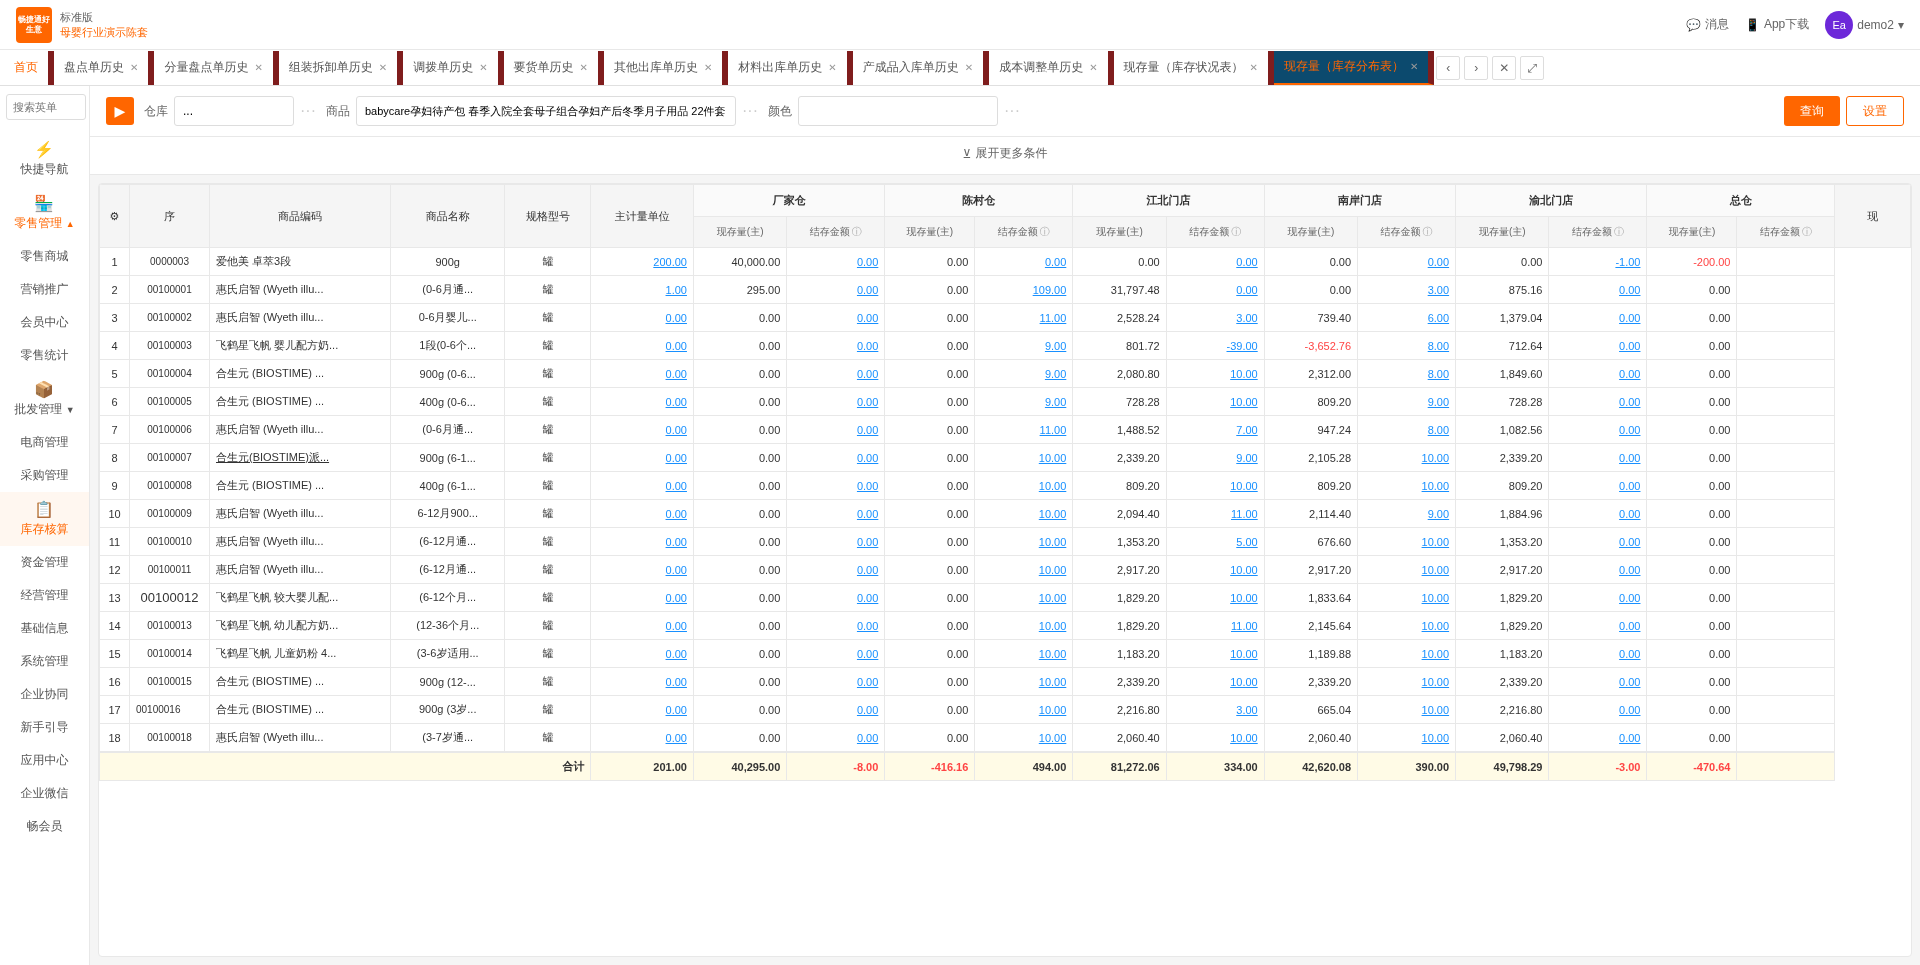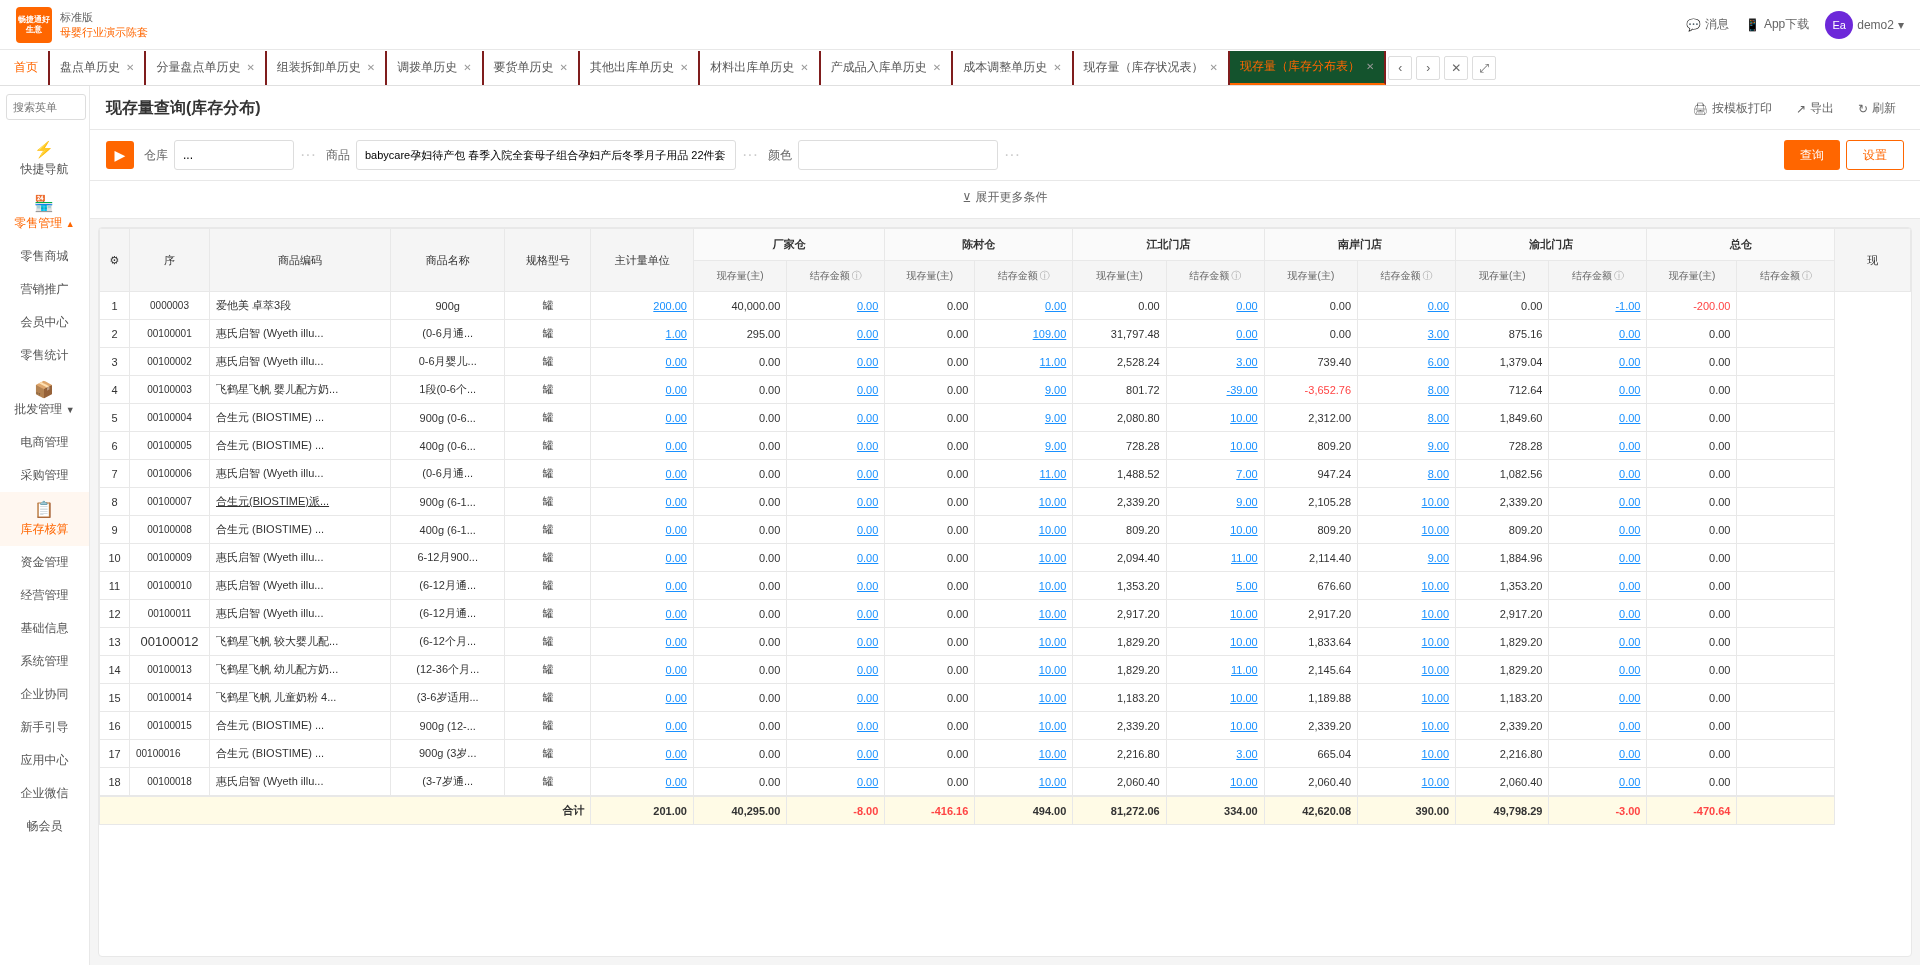--- a/index.html
+++ b/index.html
@@ -9,23 +9,23 @@
     .top-bar { height: 50px; background: #fff; display: flex; align-items: center; justify-content: space-between; padding: 0 16px; border-bottom: 1px solid #e8e8e8; }
     .logo-area { display: flex; align-items: center; gap: 8px; }
     .logo-icon { width: 36px; height: 36px; background: #ff6600; border-radius: 4px; display: flex; align-items: center; justify-content: center; color: #fff; font-size: 10px; font-weight: bold; }
     .logo-text { font-size: 11px; color: #666; line-height: 1.3; }
     .top-right { display: flex; align-items: center; gap: 16px; font-size: 12px; color: #666; }
     .top-right-item { display: flex; align-items: center; gap: 4px; cursor: pointer; }
     .avatar { width: 28px; height: 28px; border-radius: 50%; background: #6d28d9; display: flex; align-items: center; justify-content: center; color: #fff; font-size: 11px; }
 
     
     .tabs-bar { height: 36px; background: #fff; display: flex; align-items: center; border-bottom: 1px solid #e0e0e0; padding: 0 4px; overflow: hidden; }
-    .tab-item { display: flex; align-items: center; padding: 0 10px; height: 34px; font-size: 12px; cursor: pointer; white-space: nowrap; border-right: 2px solid #7f1d1d; color: #555; gap: 4px; }
+    .tab-item { display: flex; align-items: center; padding: 0 10px; height: 34px; font-size: 12px; cursor: pointer; white-space: nowrap; border-right: 6px solid #7f1d1d; color: #555; gap: 4px; }
     .tab-item:first-child { color: #ff6600; }
-    .tab-item.active { background: #14532d; color: #ff6600; border-bottom: 2px solid #ff6600; }
+    .tab-item.active { background: #0c4a6e; color: #ff6600; border-bottom: 2px solid #ff6600; }
     .tab-close { font-size: 10px; color: #999; cursor: pointer; margin-left: 2px; }
     .tab-nav-btn { width: 24px; height: 24px; display: flex; align-items: center; justify-content: center; border: 1px solid #ddd; border-radius: 2px; cursor: pointer; color: #666; font-size: 12px; margin: 0 2px; }
 
     
     .main-layout { display: flex; height: calc(965px - 86px); }
 
     
     .sidebar { width: 90px; background: #fff; border-right: 1px solid #e8e8e8; display: flex; flex-direction: column; flex-shrink: 0; }
     .sidebar-search { padding: 8px 6px; }
     .sidebar-search input { width: 100%; height: 26px; border: 1px solid #ddd; border-radius: 3px; padding: 0 6px; font-size: 11px; }
@@ -231,37 +231,20 @@
           <span>企业微信</span>
         </div>
         <div class="sidebar-item">
           <span>畅会员</span>
         </div>
       </div>
     </div>
 
     <div class="content-area">
 
-      <div class="page-header">
-        <div class="page-title">现存量查询(库存分布)</div>
-        <div class="page-actions">
-          <button class="action-btn">
-            <span>🖨</span>
-            <span>按模板打印</span>
-          </button>
-          <button class="action-btn">
-            <span>↗</span>
-            <span>导出</span>
-          </button>
-          <button class="action-btn">
-            <span>↻</span>
-            <span>刷新</span>
-          </button>
-        </div>
-      </div>
 
       <div class="filter-area">
         <div class="orange-expand-btn">▶</div>
         <div class="filter-group">
           <span class="filter-label">仓库</span>
           <input type="text" class="filter-input" style="width: 120px;" value="..." placeholder="...">
           <span style="color:#ccc; font-size:16px;">···</span>
         </div>
         <div class="filter-group">
           <span class="filter-label">商品</span>

